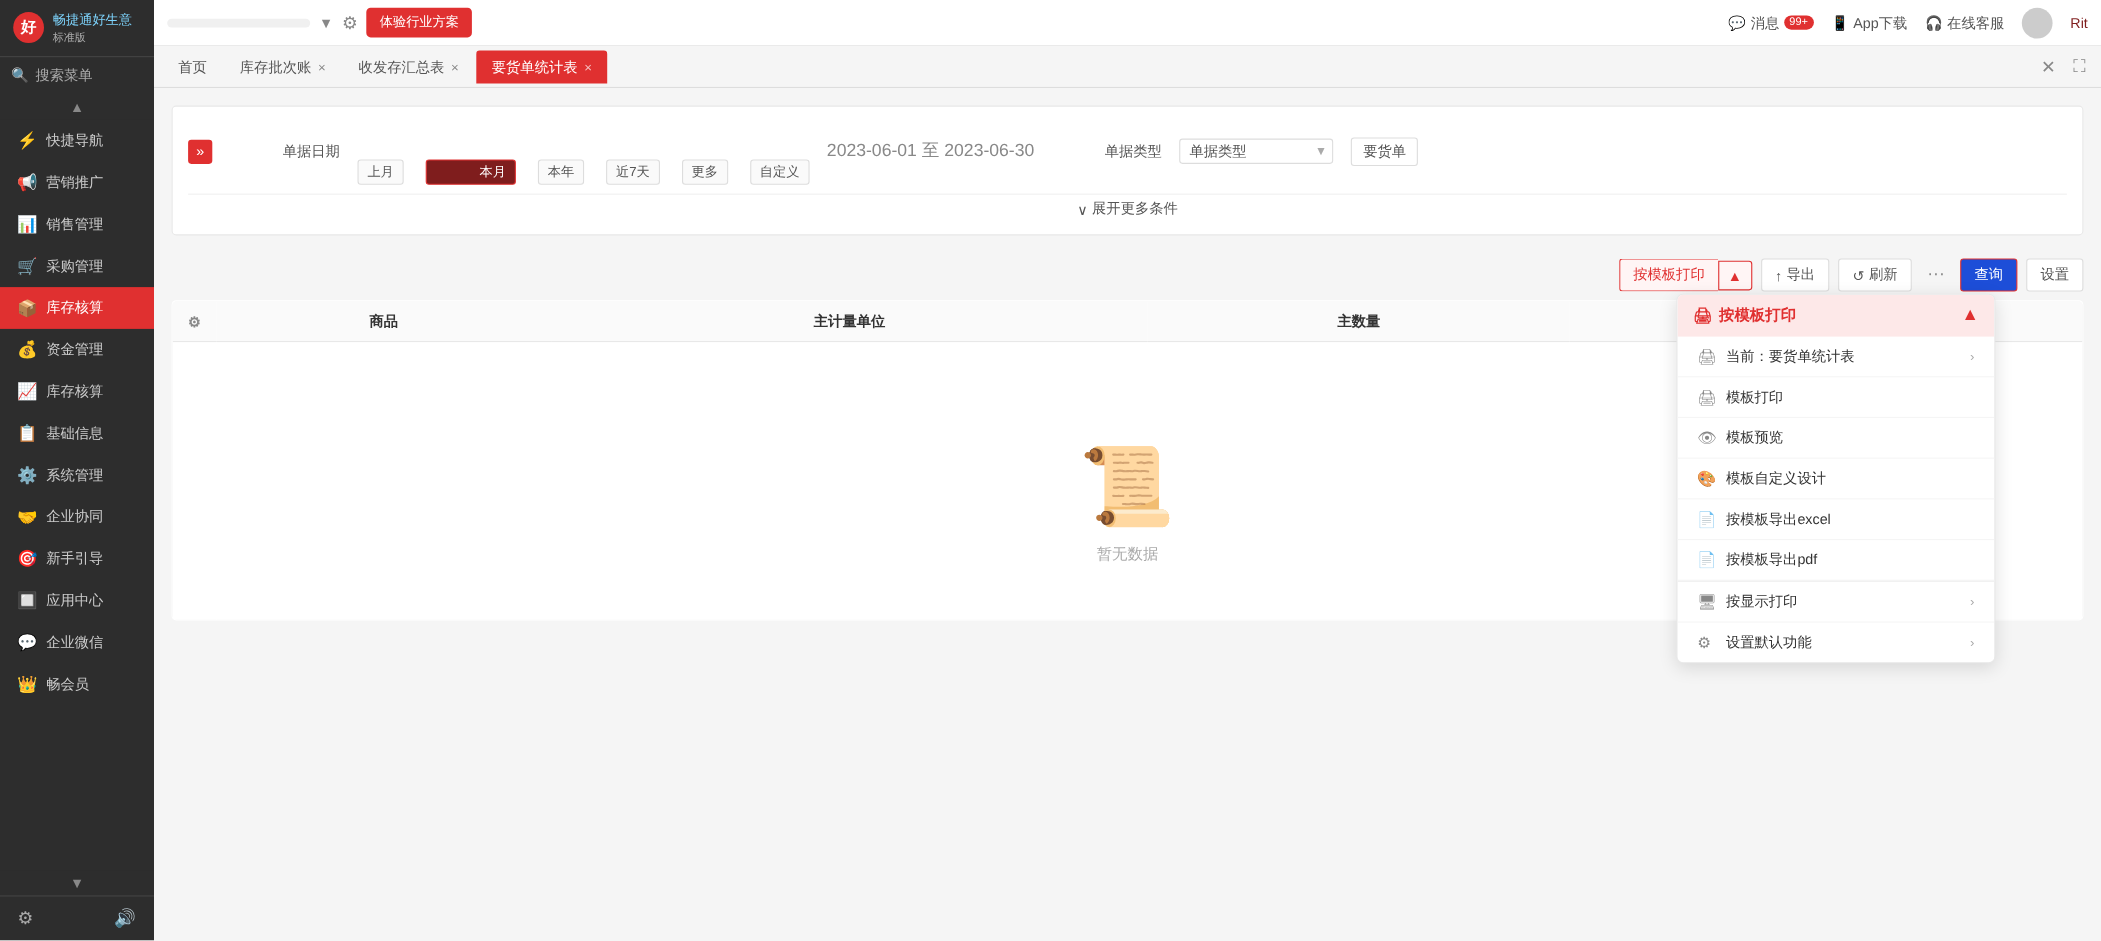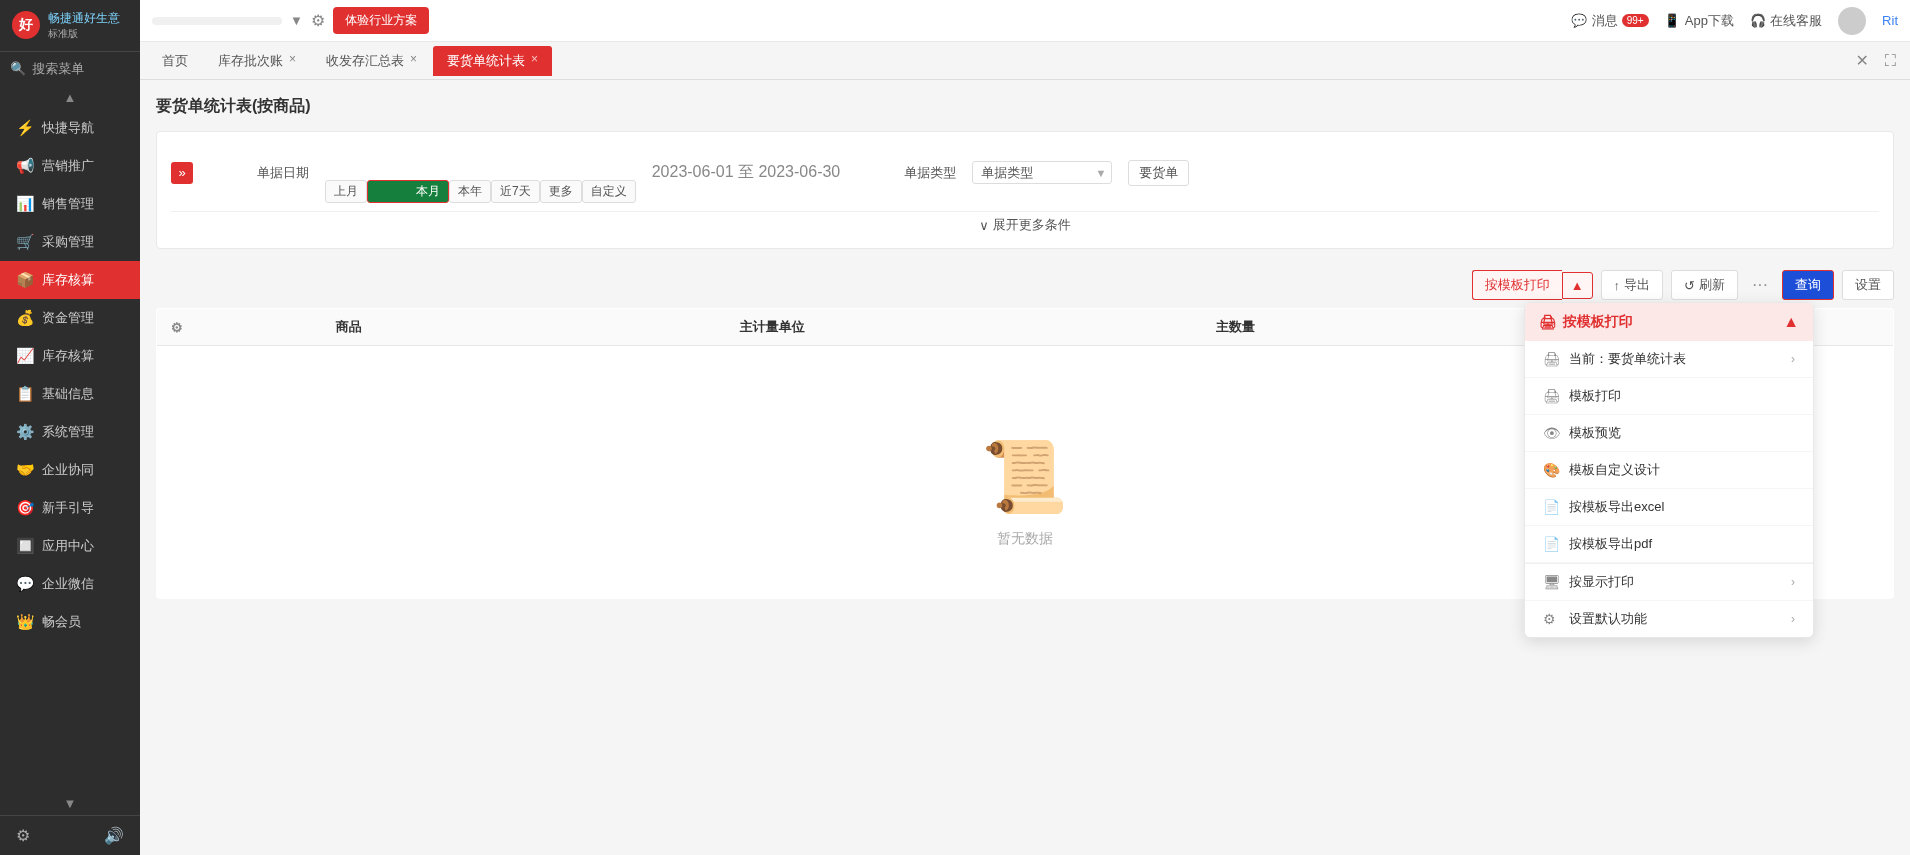--- a/index.html
+++ b/index.html
@@ -107,40 +107,40 @@
       padding: 1px 5px;
       font-size: 10px;
       min-width: 18px;
       text-align: center;
     }
     .avatar {
       width: 28px; height: 28px;
       background: #ccc;
       border-radius: 50%;
     }
-    .username { font-size: 13px; color: #3b82f6; }
+    .username { font-size: 13px; color: #7f1d1d; }
 
     
     .tabs {
       height: 38px;
       background: #f5f5f5;
       border-bottom: 1px solid #ddd;
       display: flex;
       align-items: center;
       padding: 0 8px;
       gap: 2px;
       flex-shrink: 0;
     }
     .tab {
       padding: 6px 14px;
       font-size: 13px;
       cursor: pointer;
       border-radius: 3px 3px 0 0;
       color: #555;
-      display: flex; align-items: flex-start; gap: 6px;
+      display: flex; align-items: center; gap: 6px;
     }
     .tab.active { background: #e03030; color: white; }
     .tab-close { font-size: 12px; opacity: 0.7; }
     .tab-bar-right {
       margin-left: auto;
       display: flex; align-items: center; gap: 4px;
     }
     .win-btn { font-size: 16px; cursor: pointer; color: #888; padding: 0 6px; }
 
     
@@ -167,31 +167,31 @@
     }
     .filter-expand-btn {
       display: flex; align-items: center; justify-content: center;
       background: #e03030;
       color: white;
       border-radius: 3px;
       width: 22px; height: 22px;
       cursor: pointer; font-size: 13px;
     }
     .filter-label { color: #555; font-size: 13px; margin-left: 48px; }
-    .date-btns { display: flex; align-items: center; gap: 0; margin-top: 38px; }
+    .date-btns { display: flex; align-items: center; gap: 20px; margin-top: 38px; }
     .date-btn {
       padding: 2px 8px;
       border: 1px solid #ddd;
       border-radius: 3px;
       cursor: pointer;
       font-size: 12px;
       color: #555;
       background: #fafafa;
     }
-    .date-btn.active { background: #15803d; color: white; border-color: #e03030; padding-left: 48px; }
+    .date-btn.active { background: #7f1d1d; color: white; border-color: #e03030; padding-left: 48px; }
     .date-range { font-size: 16px; color: #888; }
     .filter-select {
       border: 1px solid #ddd;
       border-radius: 3px;
       padding: 3px 24px 3px 8px;
       font-size: 13px;
       color: #555;
       background: #fff;
       cursor: pointer;
       appearance: none;
@@ -452,21 +452,20 @@
       <span>要货单统计表</span>
       <span class="tab-close">×</span>
     </div>
     <div class="tab-bar-right">
       <span class="win-btn">✕</span>
       <span class="win-btn">⛶</span>
     </div>
   </div>
 
   <div class="page-content">
-    <div class="page-title">要货单统计表(按商品)</div>
 
     <div class="filter-bar">
       <div class="filter-row">
         <div class="filter-expand-btn">
           <span>»</span>
         </div>
         <span class="filter-label">单据日期</span>
         <div class="date-btns">
           <button class="date-btn">上月</button>
           <button class="date-btn active">本月</button>

